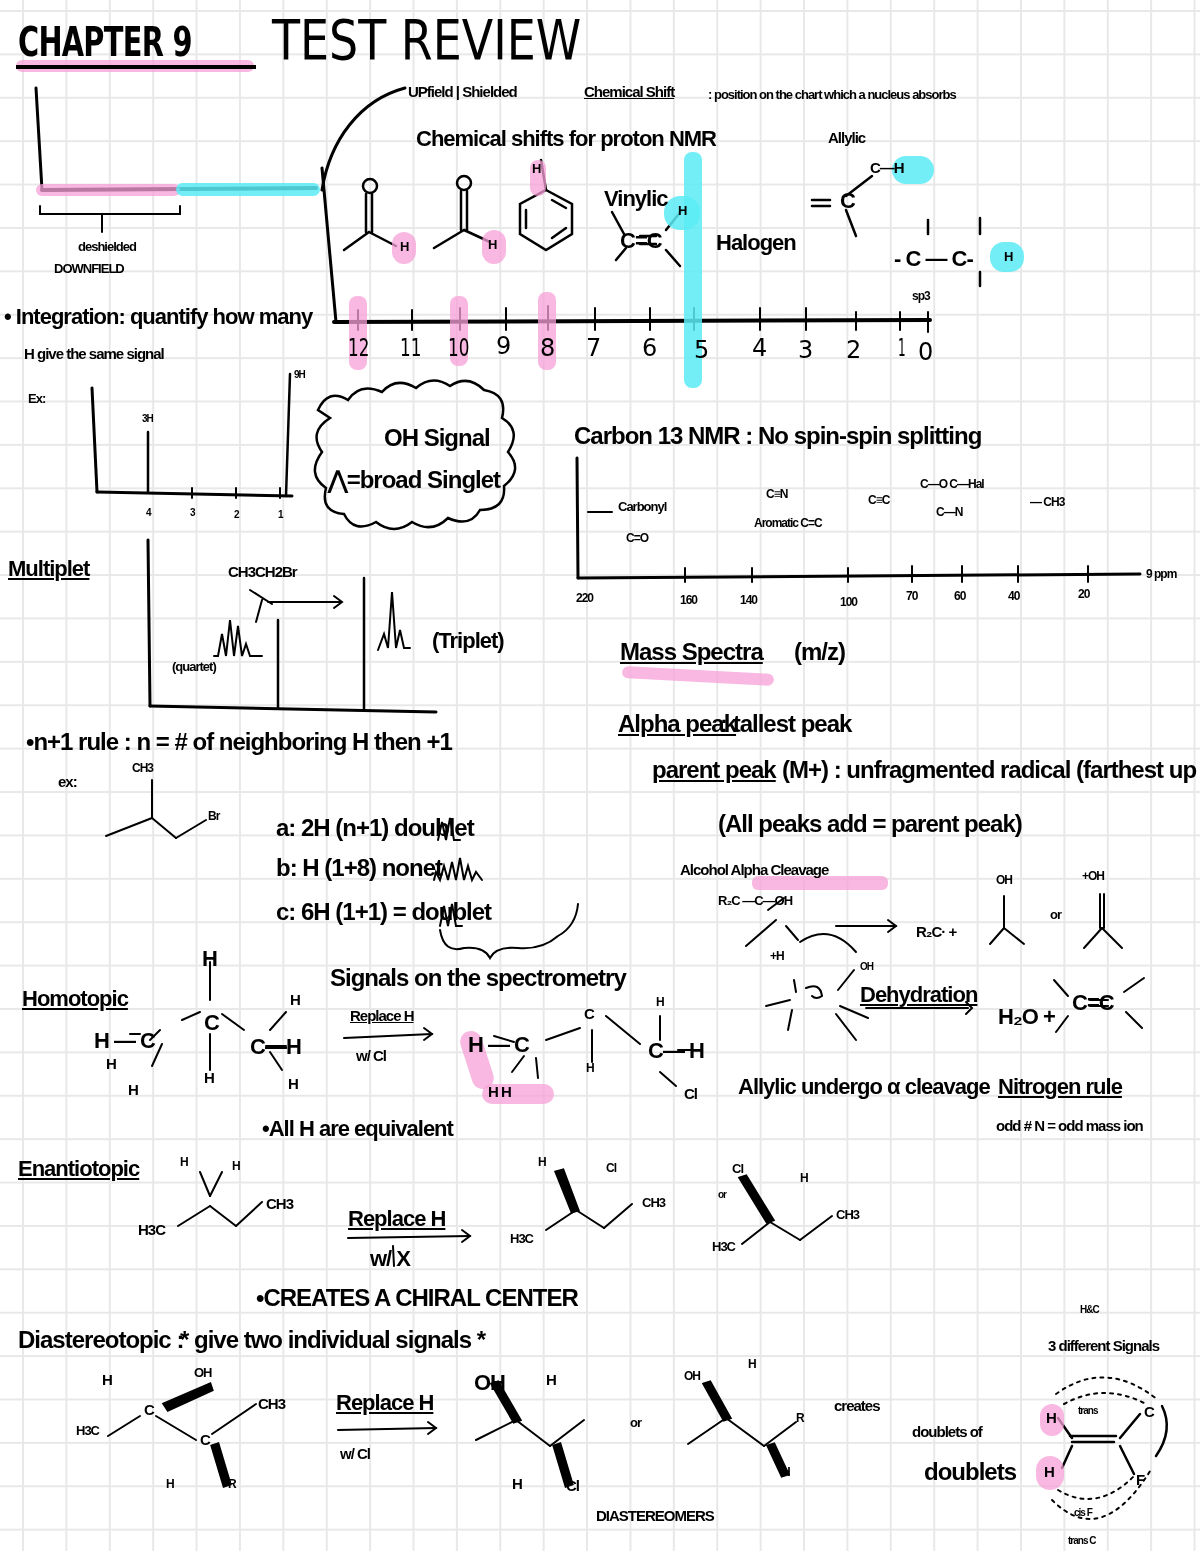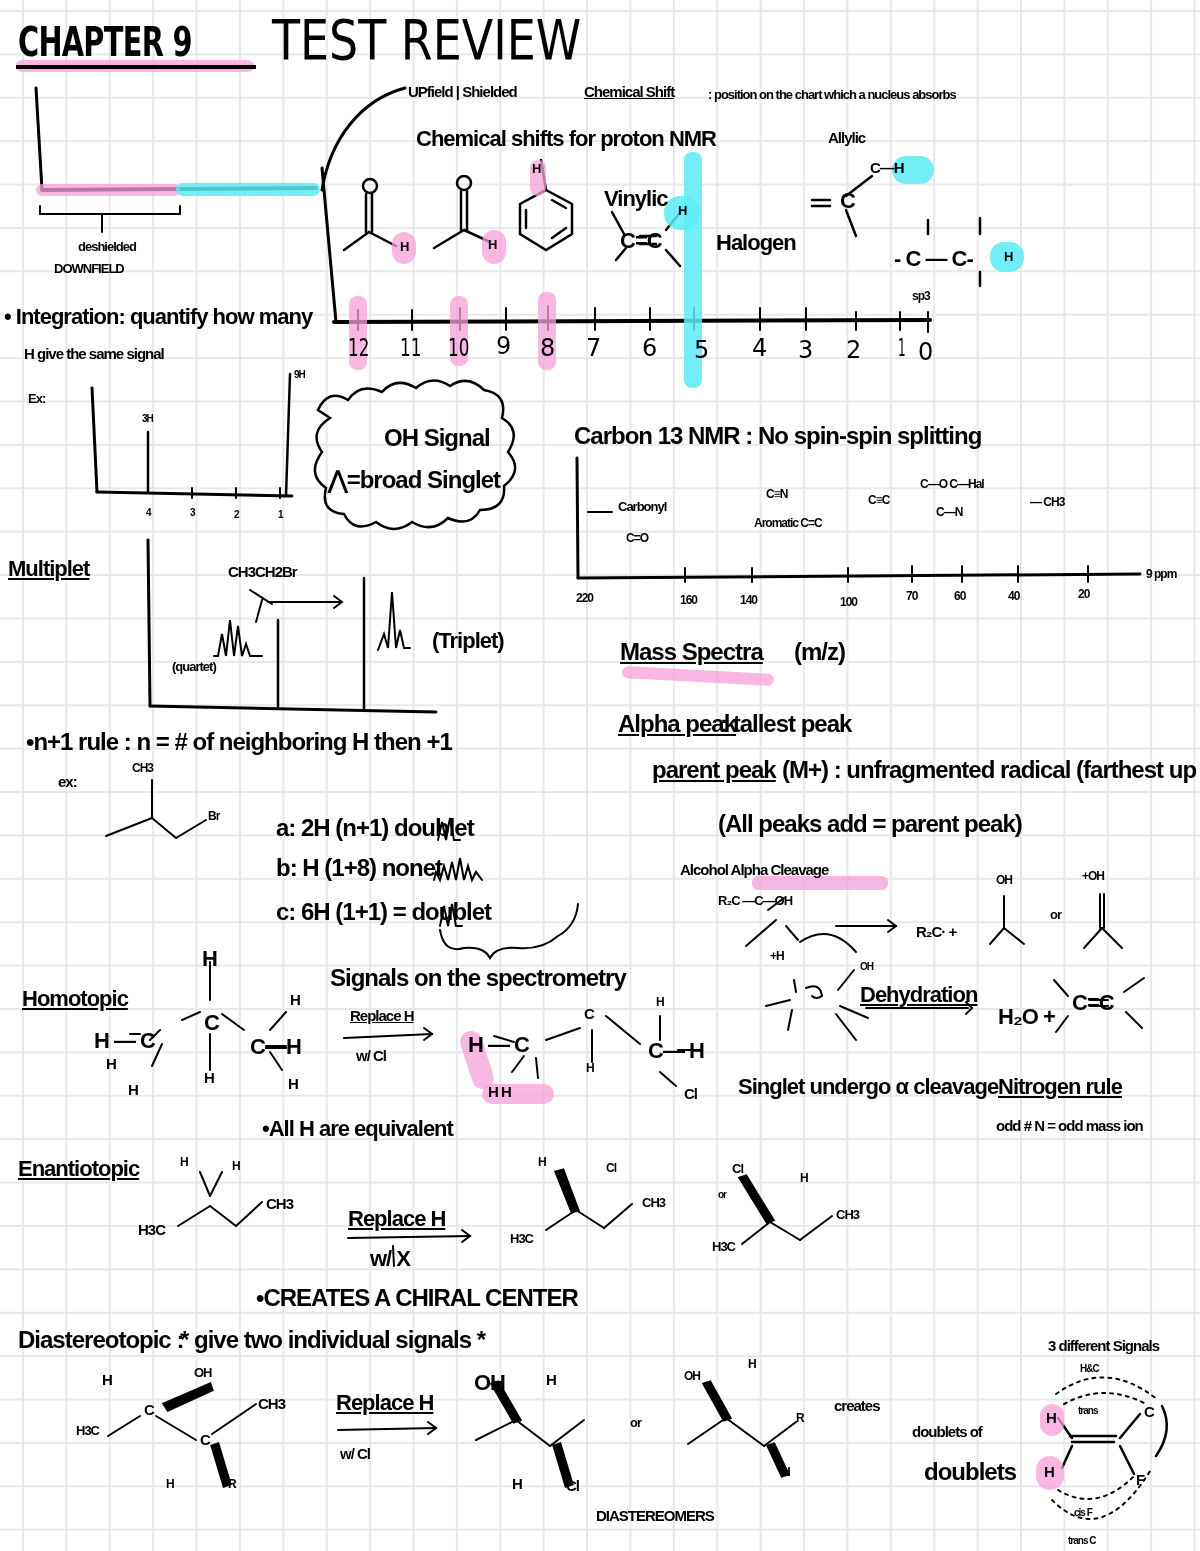--- a/index.html
+++ b/index.html
@@ -377,21 +377,21 @@
 <div class="abs hw s15" style="left:916px;top:924px;">R₂C· + </div>
 <div class="abs hw s13" style="left:1050px;top:908px;">or</div>
 <div class="abs hw s12" style="left:996px;top:874px;">OH</div>
 <div class="abs hw s12" style="left:1082px;top:870px;">+OH</div>
 
 <div class="abs hw s12" style="left:770px;top:950px;">+H</div>
 <div class="abs hw s10" style="left:860px;top:962px;">OH</div>
 <div class="abs hw s17 u" style="left:860px;top:984px;">Dehydration</div>
 <div class="abs hw s17" style="left:998px;top:994px;margin-top:12px;">H₂O +</div>
 <div class="abs hw s17" style="left:1072px;top:992px;">C=C</div>
-<div class="abs hw s17" style="left:738px;top:1076px;">Singlet undergo α cleavage</div>
+<div class="abs hw s17" style="left:738px;top:1076px;">Allylic undergo α cleavage</div>
 <div class="abs hw s17 u" style="left:998px;top:1076px;">Nitrogen rule</div>
 <div class="abs hw s15" style="left:996px;top:1118px;">odd # N = odd mass ion</div>
 
 <div class="abs hw s17 u" style="left:22px;top:988px;">Homotopic</div>
 <div class="abs hw s17" style="left:202px;top:948px;">H</div>
 <div class="abs hw s17" style="left:94px;top:1030px;">H — C</div>
 <div class="abs hw s17" style="left:204px;top:1012px;">C</div>
 <div class="abs hw s17" style="left:250px;top:1036px;">C—H</div>
 <div class="abs hw s15" style="left:290px;top:992px;">H</div>
 <div class="abs hw s15" style="left:106px;top:1056px;">H</div>
@@ -448,21 +448,21 @@
 <div class="abs hw s15" style="left:566px;top:1478px;">Cl</div>
 <div class="abs hw s13" style="left:630px;top:1416px;">or</div>
 <div class="abs hw s12" style="left:684px;top:1370px;">OH</div>
 <div class="abs hw s12" style="left:748px;top:1358px;">H</div>
 <div class="abs hw s12" style="left:796px;top:1412px;">R</div>
 <div class="abs hw s12" style="left:782px;top:1466px;">H</div>
 <div class="abs hw s15" style="left:834px;top:1398px;">creates</div>
 <div class="abs hw s15" style="left:596px;top:1508px;">DIASTEREOMERS</div>
 
 <div class="abs hw s15" style="left:1048px;top:1338px;">3 different Signals</div>
-<div class="abs hw s10" style="left:1080px;top:1364px;">H&amp;C</div>
+<div class="abs hw s10" style="left:1080px;top:1305px;">H&amp;C</div>
 <div class="abs hw s10" style="left:1078px;top:1406px;">trans</div>
 <div class="abs hw s15" style="left:912px;top:1424px;">doublets of</div>
 <div class="abs hw s20" style="left:924px;top:1460px;">doublets</div>
 <div class="abs hl-pink" style="left:1040px;top:1404px;width:24px;height:32px;border-radius:12px;"></div>
 <div class="abs hl-pink" style="left:1036px;top:1456px;width:28px;height:34px;border-radius:14px;"></div>
 <div class="abs hw s15" style="left:1046px;top:1410px;">H</div>
 <div class="abs hw s15" style="left:1044px;top:1464px;">H</div>
 <div class="abs hw s15" style="left:1144px;top:1404px;">C</div>
 <div class="abs hw s15" style="left:1136px;top:1472px;">F</div>
 <div class="abs hw s10" style="left:1074px;top:1508px;">cis F</div>

